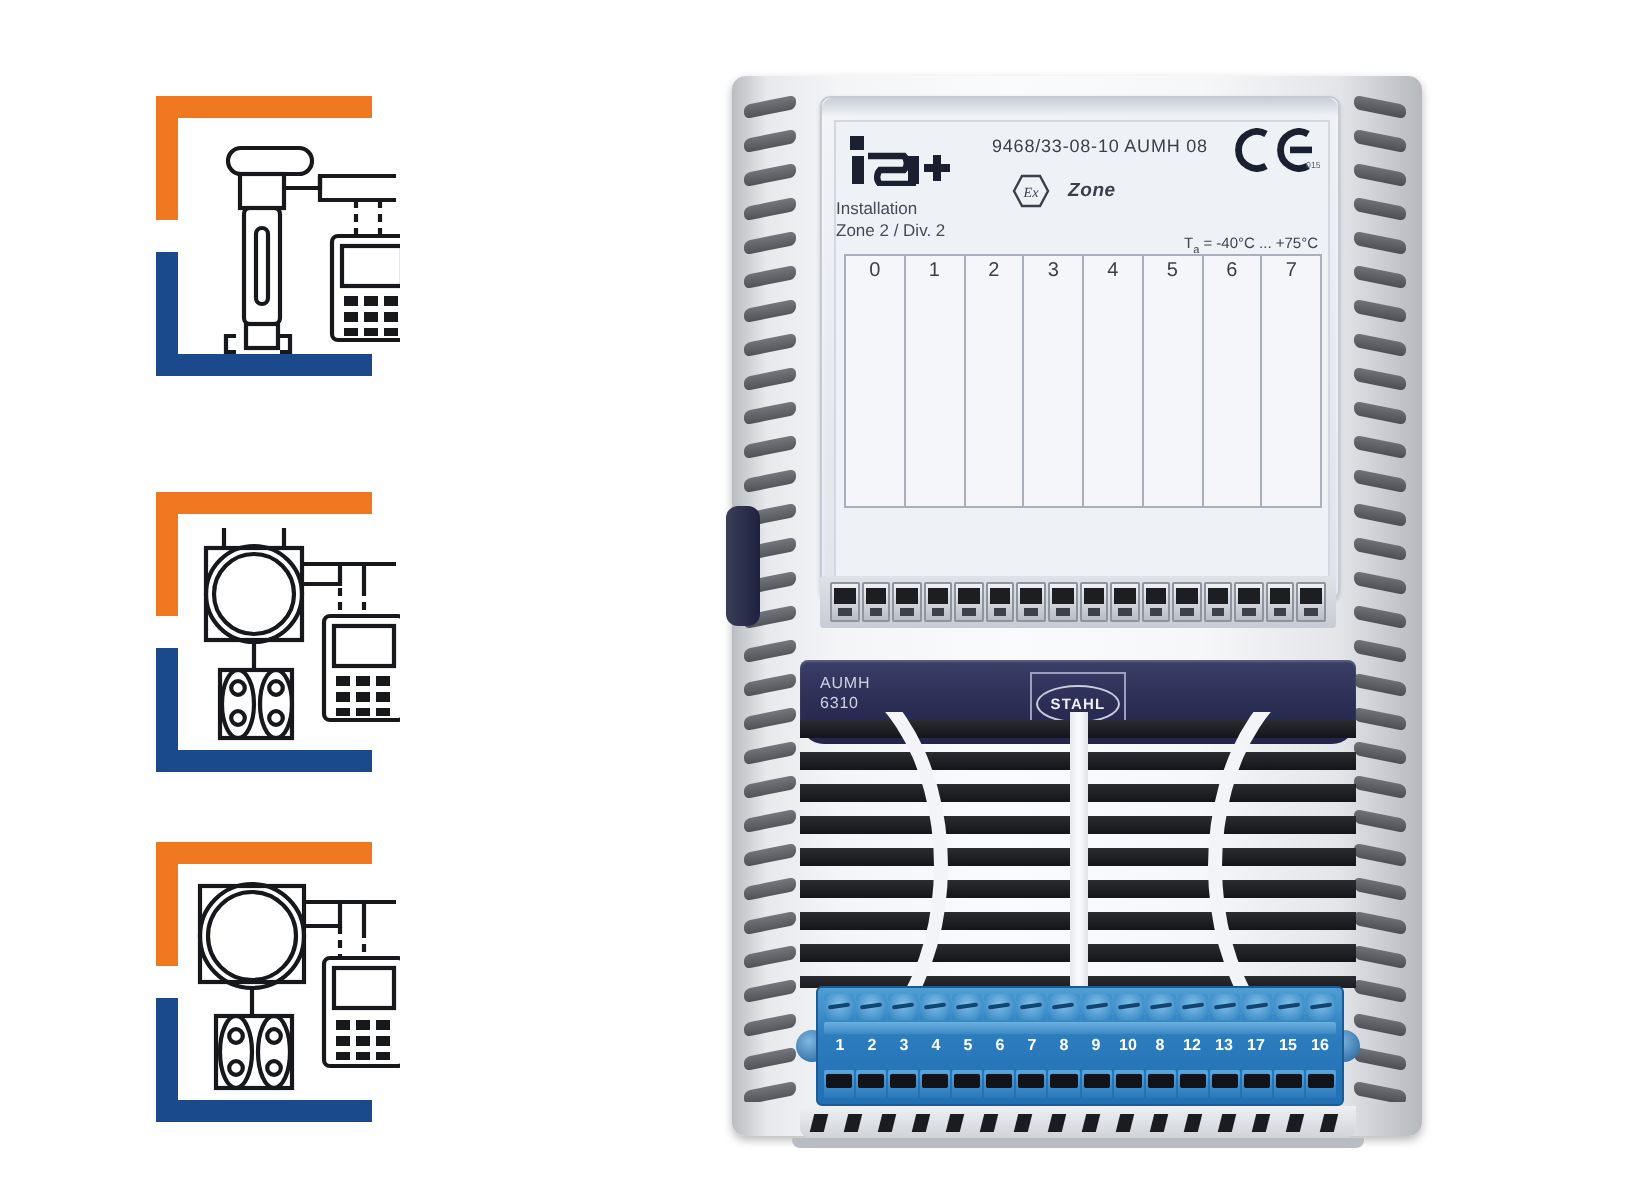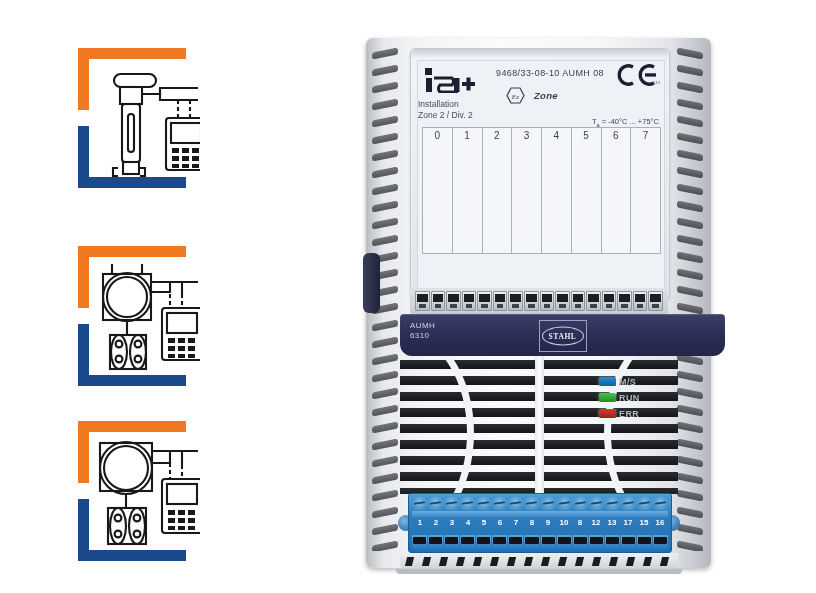--- a/index.html
+++ b/index.html
@@ -68,31 +68,31 @@
   
   .dips{position:absolute;left:44px;top:250px;width:258px;height:26px;display:flex;
      align-items:center;gap:1px;padding:0 5px;box-sizing:border-box;
      background:linear-gradient(180deg,#dfe2e7,#c7ccd4);border-radius:2px;}
   .dip{flex:1;height:18px;background:linear-gradient(180deg,#eef0f3,#b9bec7);
      border:1px solid #8e949e;border-radius:1px;position:relative;overflow:hidden;}
   .dip:after{content:"";position:absolute;left:1px;right:1px;top:2px;height:8px;background:#1c1e22;}
   .dip:before{content:"";position:absolute;left:3px;right:3px;bottom:2px;height:4px;background:#3d4149;}
 
   
-  .blueband{position:absolute;left:34px;top:276px;width:325px;height:42px;
+  .blueband{position:absolute;left:34px;top:292px;width:278px;height:42px;
      border-radius:4px 4px 12px 12px;
      background:linear-gradient(180deg,#3b3f68,#2a2d54 55%,#23264a);
      box-shadow:inset 0 1px 1px rgba(255,255,255,.18);}
   .bb-txt{position:absolute;left:10px;top:7px;font-size:8px;color:#cfd3e2;line-height:1.3;letter-spacing:.4px;}
   .stahl-box{position:absolute;left:50%;top:6px;transform:translateX(-50%);
      width:46px;height:30px;border:1px solid #9aa0c0;}
   .stahl-oval{position:absolute;left:50%;top:50%;transform:translate(-50%,-50%);
      width:40px;height:17px;border:1px solid #c9cde0;border-radius:50%;
      display:flex;align-items:center;justify-content:center;}
-  .stahl-oval span{font-size:7.5px;color:#eef0f8;letter-spacing:.6px;font-weight:bold;font-family:Liberation Serif, serif;}
+  .stahl-oval span{font-size:7.5px;color:#eef0f8;letter-spacing:.6px;font-weight:bold;}
 
   
   .vent{position:absolute;left:34px;top:318px;width:278px;height:138px;overflow:hidden;}
   .vent .row{position:absolute;left:0;width:278px;height:9px;
      background:linear-gradient(180deg,#2a2c31,#141519);}
   .vent .mid{position:absolute;left:50%;top:0;width:9px;height:138px;margin-left:-4.5px;
      background:linear-gradient(90deg,#e6e8ec,#fbfcfd,#dfe2e6);}
   .vent .lcurve,.vent .rcurve{position:absolute;top:-28px;width:128px;height:196px;
      border-radius:50%;border:7px solid #f2f4f7;}
   .vent .lcurve{left:-68px;}
@@ -435,34 +435,20 @@
         <div class="row" style="top: 100px;"></div>
         <div class="row" style="top: 84px;"></div>
         <div class="row" style="top: 68px;"></div>
         <div class="row" style="top: 52px;"></div>
         <div class="row" style="top: 36px;"></div>
         <div class="row" style="top: 20px;"></div>
         <div class="row" style="top: 4px;"></div>
       <div class="mid"></div>
       <div class="lcurve"></div>
       <div class="rcurve"></div>
-      <div class="leds" id="ledBox">
-          <div class="ledrow">
-            <div class="led" style="background: linear-gradient(rgb(31, 143, 224), rgb(13, 15, 18) 260%) rgb(31, 143, 224);"></div>
-            <div class="ledtxt">M/S</div>
-          </div>
-          <div class="ledrow">
-            <div class="led" style="background: linear-gradient(rgb(61, 203, 67), rgb(13, 15, 18) 260%) rgb(61, 203, 67);"></div>
-            <div class="ledtxt">RUN</div>
-          </div>
-          <div class="ledrow">
-            <div class="led" style="background: linear-gradient(rgb(232, 51, 42), rgb(13, 15, 18) 260%) rgb(232, 51, 42);"></div>
-            <div class="ledtxt">ERR</div>
-          </div>
-        </div>
     </div>
 
     <div class="termwrap">
       <div class="term-ear l"></div>
       <div class="term-ear r"></div>
       <div class="term">
         <div class="term-screws" id="termScrews">
             <i></i>
             <i></i>
             <i></i>

